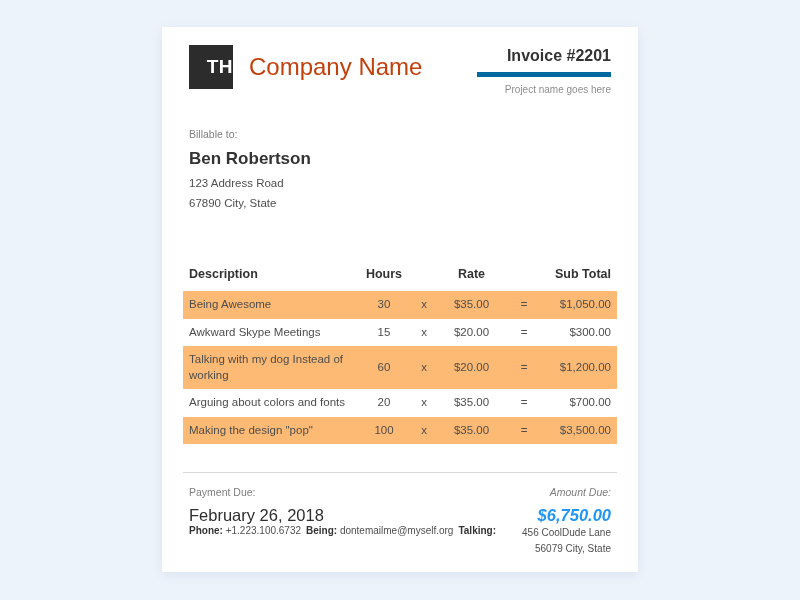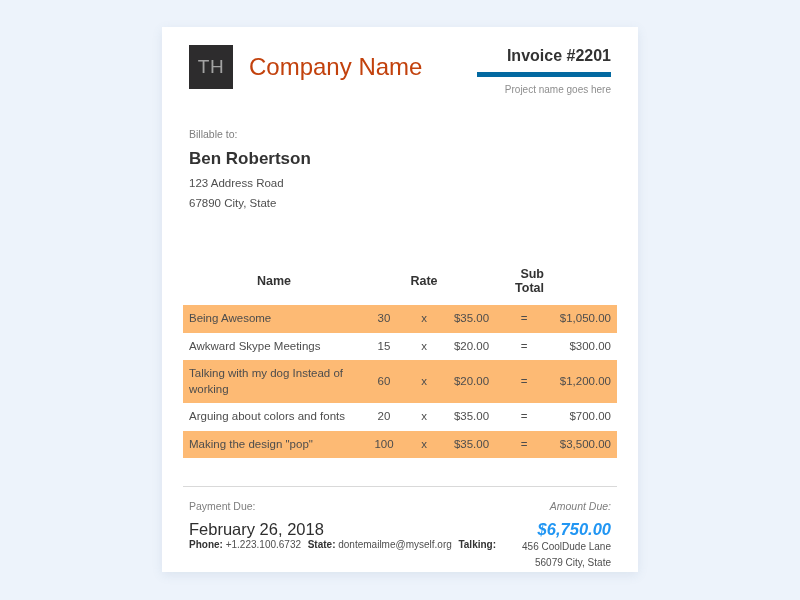--- a/index.html
+++ b/index.html
@@ -15,22 +15,22 @@
     background: #ffffff;
     box-shadow: 0 3px 10px rgba(90,120,160,0.12);
     padding: 0 27px;
     display: flex; flex-direction: column;
   }
   
   .hdr { display: flex; justify-content: space-between; align-items: flex-start; padding-top: 18px; }
   .hdr-left { display: flex; align-items: center; }
   .logo {
     width: 44px; height: 44px; background: #2d2c2d;
-    color: #a3a3a3; font-size: 19px; font-weight: 400; letter-spacing: 0.5px;
-    display: flex; align-items: center; justify-content: center;
+    color: #ffffff; font-size: 19px; font-weight: 700; letter-spacing: 0.5px;
+    display: flex; align-items: center; justify-content: flex-end;
   }
   .company { margin-left: 16px; font-size: 24px; font-weight: 400; color: #c2410c; }
   .hdr-right { width: 134px; text-align: right; margin-top: 2px; }
   .inv-num { font-size: 16px; font-weight: 700; color: #333333; padding-bottom: 7px; border-bottom: 5px solid #0369a1; }
   .proj { font-size: 10px; color: #8e8e8e; margin-top: 7px; }
   
   .billable { margin-top: 33px; }
   .lbl-sm { font-size: 10.5px; color: #7e7e7e; }
   .bill-name { font-size: 17px; font-weight: 700; color: #333333; margin-top: 9px; }
   .bill-line { font-size: 11.5px; color: #4f4f4f; margin-top: 8px; }
@@ -85,21 +85,22 @@
 
   <div class="billable">
     <div class="lbl-sm">Billable to:</div>
     <div class="bill-name">Ben Robertson</div>
     <div class="bill-line">123 Address Road</div>
     <div class="bill-line">67890 City, State</div>
   </div>
 
   <div class="table">
     <div class="thead">
-      <div class="c-hours">Name</div>
+      <div class="c-desc">Description</div>
+      <div class="c-hours">Hours</div>
       <div class="c-x"></div>
       <div class="c-rate">Rate</div>
       <div class="c-eq"></div>
       <div class="c-sub">Sub Total</div>
     </div>
 
     <div class="trow shade">
       <div class="c-desc">Being Awesome</div>
       <div class="c-hours">30</div>
       <div class="c-x">x</div>
@@ -156,21 +157,21 @@
       <div class="amount">$6,750.00</div>
     </div>
   </div>
 
   <div class="foot">
     <div>
       <b>Phone:</b>
       <span>+1.223.100.6732</span>
     </div>
     <div>
-      <b>State:</b>
+      <b>Being:</b>
       <span>dontemailme@myself.org</span>
     </div>
     <div class="addr-group">
       <b>Talking:</b>
       <div class="addr-lines">
         <div>456 CoolDude Lane</div>
         <div>56079 City, State</div>
       </div>
     </div>
   </div>

